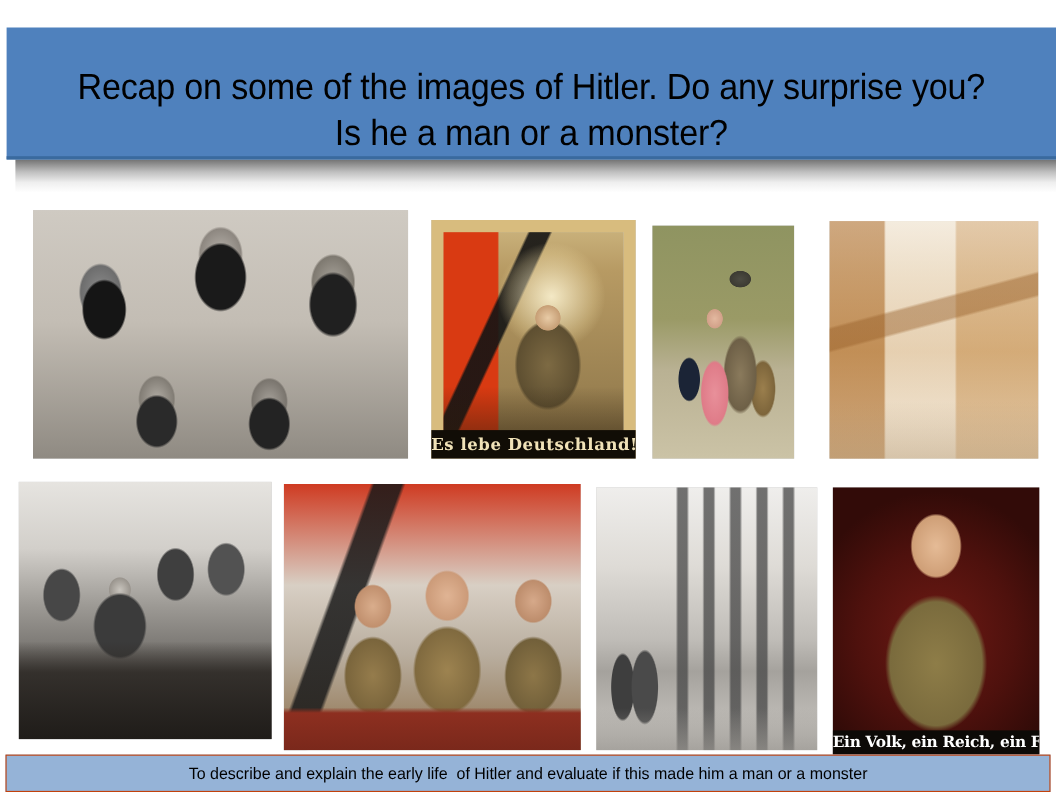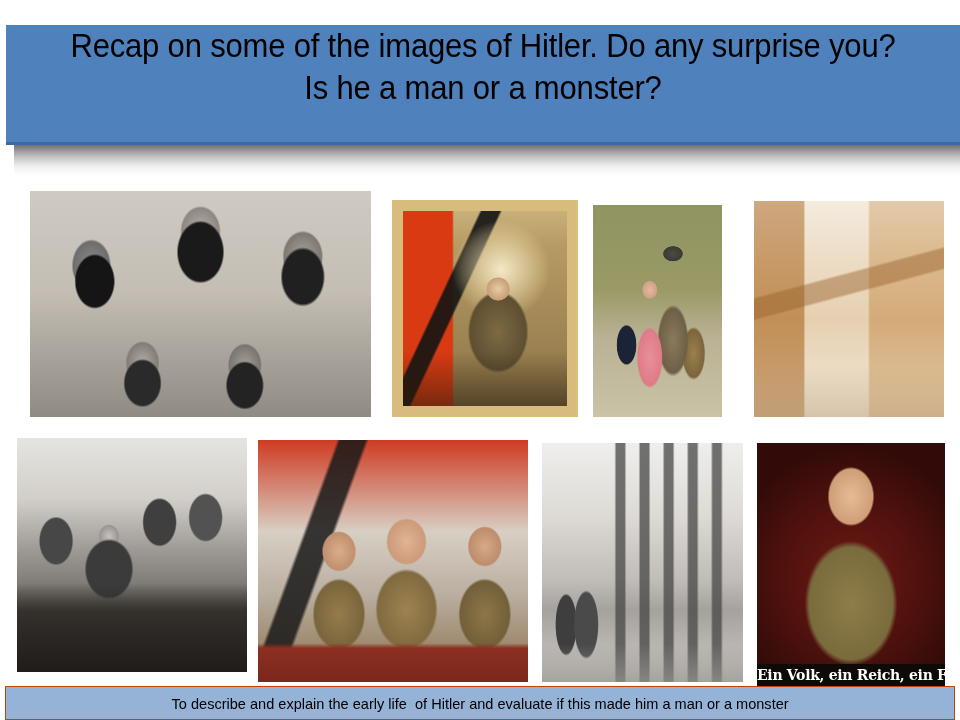--- a/index.html
+++ b/index.html
@@ -20,21 +20,21 @@
   #title-banner {
     position: absolute;
     left: 6px;
     top: 25px;
     width: 954px;
     height: 120px;
     background: #4F81BD;
     border-bottom: 3px solid #3A6A9E;
     box-sizing: border-box;
     display: flex;
-    align-items: flex-start;
+    align-items: flex-end;
     justify-content: center;
     z-index: 3;
   }
   #title-shadow {
     position: absolute;
     left: 14px;
     top: 145px;
     width: 946px;
     height: 30px;
     background: linear-gradient(to bottom,
@@ -230,20 +230,21 @@
 <div id="title-banner">
   <div id="title-text">Recap on some of the images of Hitler. Do any surprise you? Is he a man or a monster?</div>
 </div>
 
 <div class="photo" id="photo-school">
   <div class="art"></div>
 </div>
 
 <div class="photo" id="photo-poster-deutschland">
   <div class="art"></div>
+  <div class="cap-strip">Es lebe Deutschland!</div>
 </div>
 
 <div class="photo" id="photo-children">
   <div class="art"></div>
 </div>
 
 <div class="photo" id="photo-watercolour">
   <div class="art"></div>
 </div>
 

